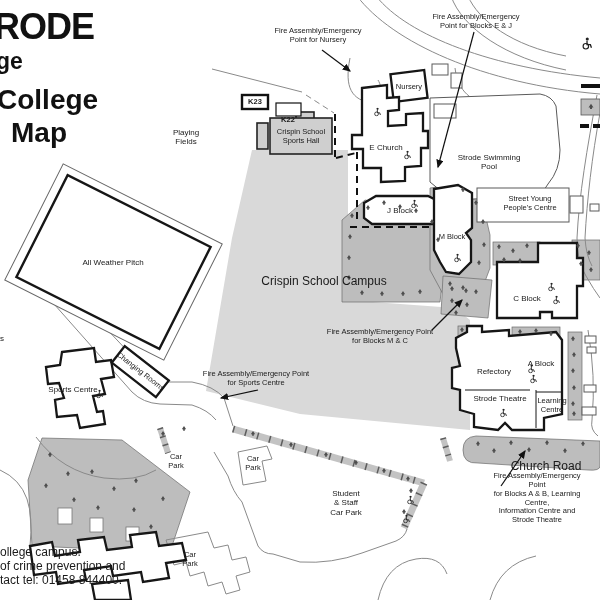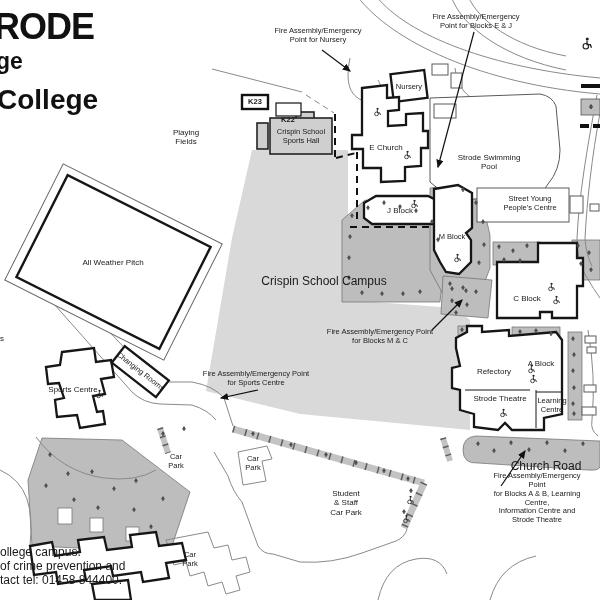--- a/index.html
+++ b/index.html
@@ -261,20 +261,21 @@
     <g fill="#111">
           <rect x="580" y="124" width="9" height="4"></rect>
           <rect x="593" y="124" width="7" height="4"></rect>
         </g>
   </g>
 </svg>
 
 <div class="hdr logo1">RODE</div>
 <div class="hdr logo2">ge</div>
 <div class="hdr t1">College</div>
+<div class="hdr t2">Map</div>
 
 <div class="lbl small" style="left:409px;top:87px">Nursery</div>
 <div class="lbl" style="left:386px;top:148px">E Church</div>
 <div class="lbl" style="left:400px;top:211px">J Block</div>
 <div class="lbl small" style="left:452px;top:237px">M Block</div>
 <div class="lbl" style="left:527px;top:299px">C Block</div>
 <div class="lbl" style="left:541px;top:364px">A Block</div>
 <div class="lbl" style="left:494px;top:372px">Refectory</div>
 <div class="lbl" style="left:500px;top:399px">Strode Theatre</div>
 <div class="lbl small" style="left:552px;top:406px">Learning

